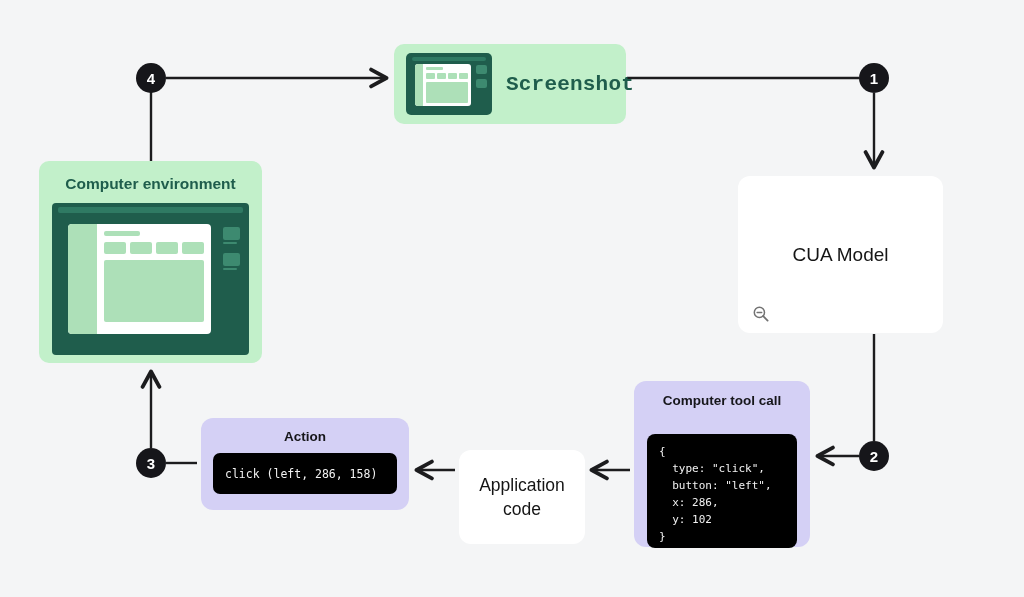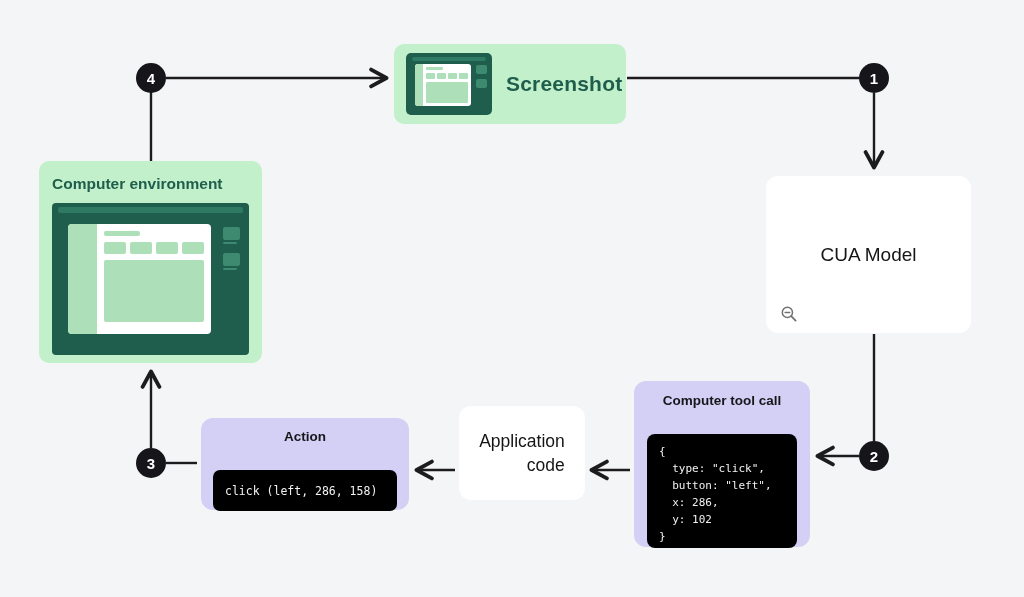--- a/index.html
+++ b/index.html
@@ -34,20 +34,21 @@
   }
 
   
   #screenshot-node {
     left: 394px; top: 44px;
     width: 232px; height: 80px;
     display: flex;
     align-items: center;
     gap: 14px;
     padding-left: 12px;
+    font-family: Liberation Mono, monospace;
   }
   #screenshot-label {
     color: #1f5d4c;
     font-size: 21px;
     font-weight: bold;
     letter-spacing: .2px;
   }
 
   
   .monitor-sm {
@@ -105,21 +106,21 @@
   
   #computer-env-node {
     left: 39px; top: 161px;
     width: 223px; height: 202px;
     padding: 14px 13px 13px 13px;
   }
   #computer-env-label {
     color: #1f5d4c;
     font-size: 15.5px;
     font-weight: bold;
-    text-align: left;
+    text-align: center;
     margin-bottom: 10px;
   }
   .monitor-lg {
     position: relative;
     width: 197px; height: 152px;
     background: #1f5d4c;
     border-radius: 4px;
     padding: 0;
   }
   .monitor-lg .topstrip {
@@ -161,21 +162,21 @@
     background: #3d8a70; border-radius: 2px;
   }
   .monitor-lg .side-icons u {
     display: block; width: 14px; height: 2px;
     background: #3d8a70; border-radius: 1px;
     margin-top: 2px; text-decoration: none;
   }
 
   
   #cua-model-node {
-    left: 766px; top: 176px;
+    left: 738px; top: 176px;
     width: 205px; height: 157px;
     display: flex;
     align-items: center;
     justify-content: center;
   }
   #cua-model-label {
     font-size: 19px;
     color: #151515;
   }
   #zoom-out-icon {
@@ -205,46 +206,46 @@
     color: #f2f2f2;
     font-family: "DejaVu Sans Mono", monospace;
     font-size: 11px;
     line-height: 17px;
     padding: 9px 0 0 12px;
     white-space: pre;
   }
 
   
   #app-code-node {
-    left: 459px; top: 406px;
+    left: 459px; top: 450px;
     width: 126px; height: 94px;
     display: flex;
     align-items: center;
     justify-content: center;
-    text-align: right;
+    text-align: center;
   }
   #app-code-label {
     font-size: 17.5px;
     color: #151515;
     line-height: 24px;
     white-space: pre-line;
   }
 
   
   #action-node {
     left: 201px; top: 418px;
     width: 208px; height: 92px;
     padding: 11px 12px 12px 12px;
   }
   #action-label {
     color: #16161a;
     font-size: 13.5px;
     font-weight: bold;
     text-align: center;
-    margin-bottom: 26px;
+    margin-bottom: 9px;
   }
   #action-code {
     width: 184px; height: 41px;
     background: #000000;
     border-radius: 7px;
     color: #f2f2f2;
     font-family: "DejaVu Sans Mono", monospace;
     font-size: 11.5px;
     display: flex;
     align-items: center;

